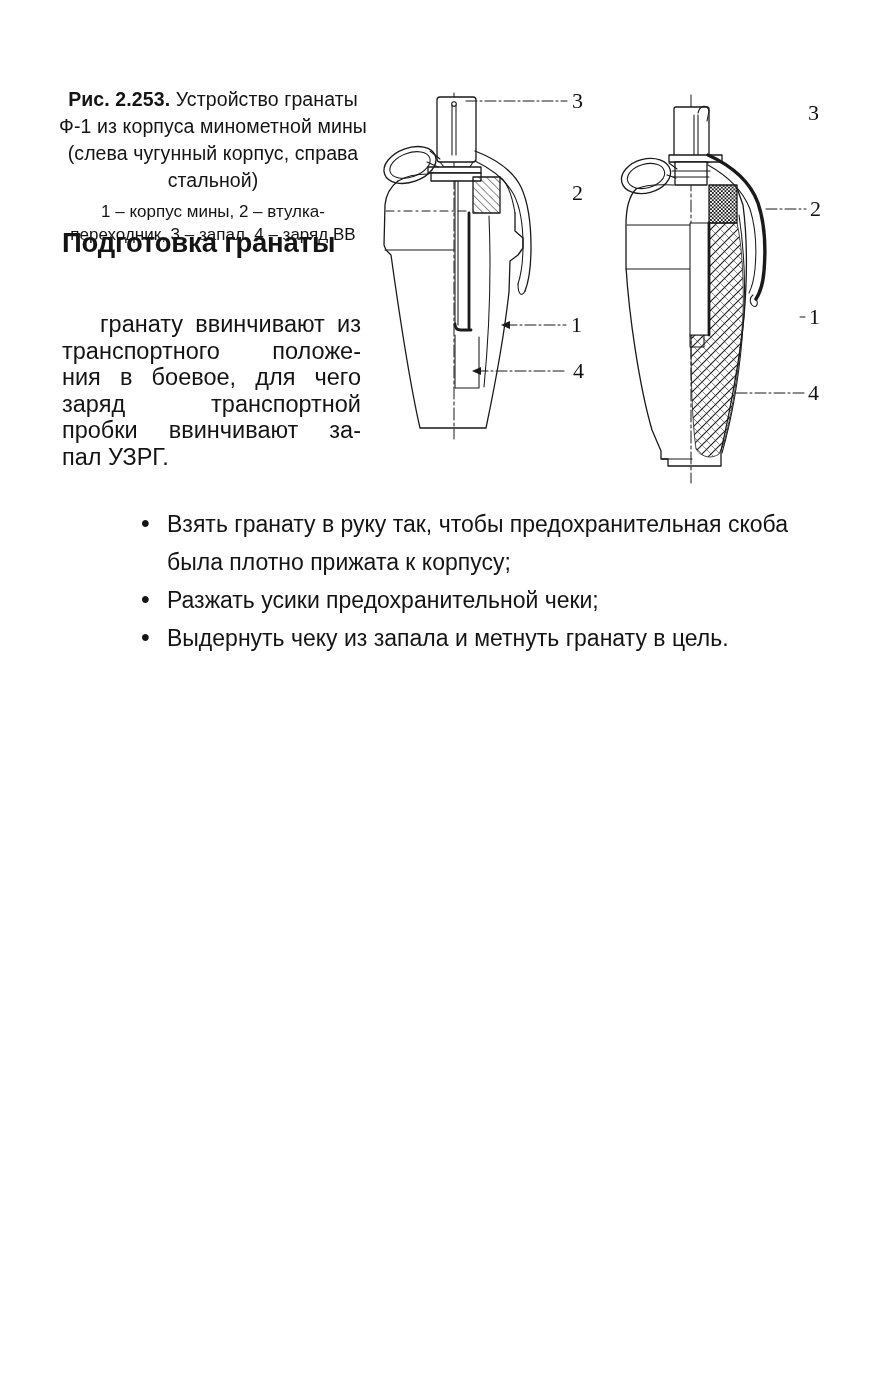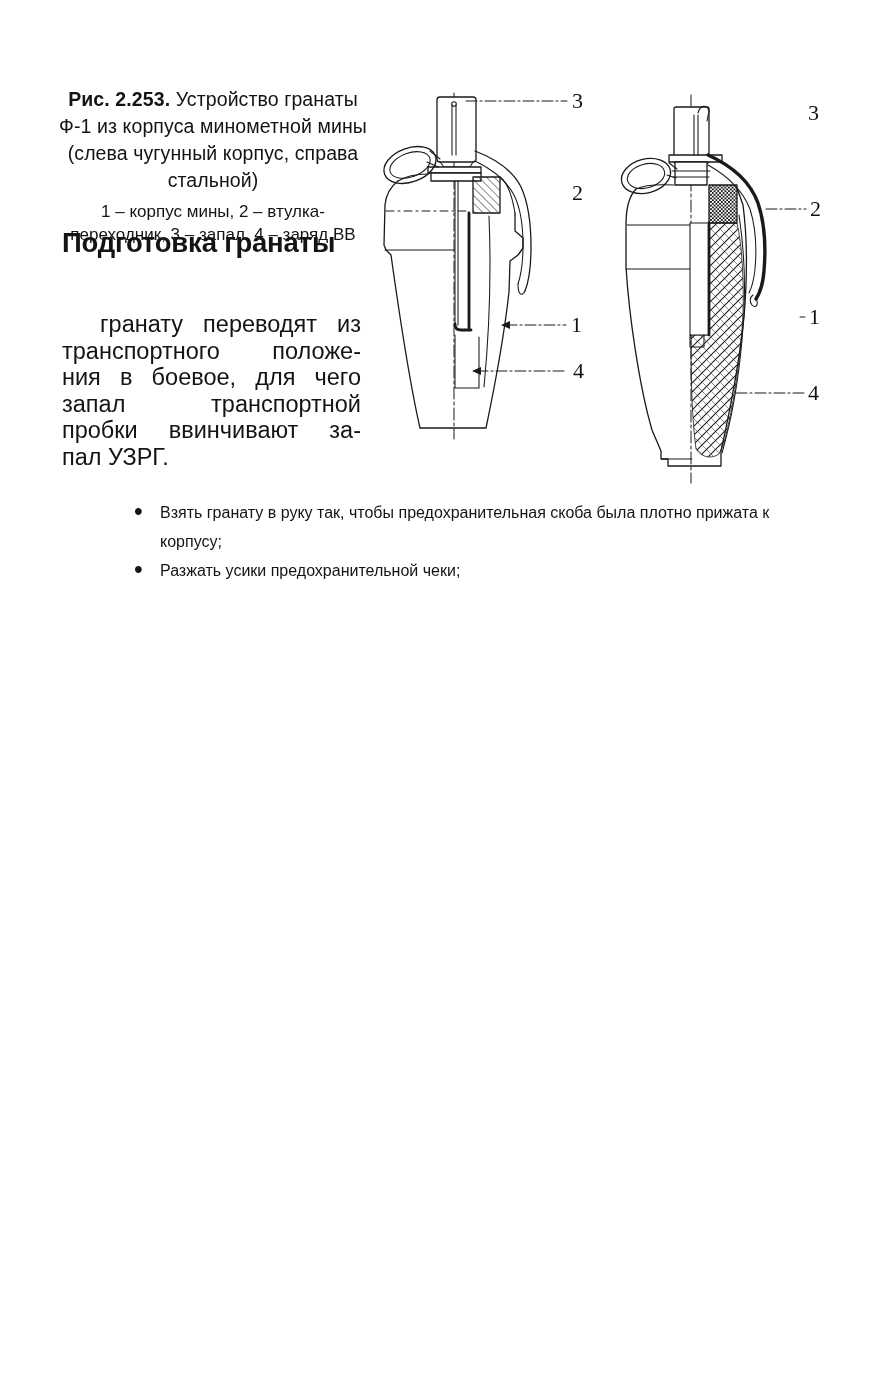--- a/index.html
+++ b/index.html
@@ -16,22 +16,22 @@
   .heading{position:absolute;left:62px;top:228px;width:302px;font-size:27.5px;font-weight:bold;
            line-height:29px;letter-spacing:-0.2px;}
 
   
   .para{position:absolute;left:62px;top:311px;width:299px;font-size:23.5px;line-height:26.6px;}
   .p-line{text-align:justify;text-align-last:justify;white-space:nowrap;}
   .p-line:first-child{text-indent:38px;}
   .p-line:last-child{text-align-last:left;}
 
   
-  .bullets{position:absolute;left:133px;top:498px;width:648px;margin:0;padding:0;list-style:none;
-           font-size:16px;line-height:29px;}
+  .bullets{position:absolute;left:133px;top:498px;width:648px;margin:7px;padding:0;list-style:none;
+           font-size:23px;line-height:38px;}
   .bullet{position:relative;padding-left:27px;}
   .bullet::before{content:"\2022";position:absolute;left:1px;top:-1px;font-size:25px;}
 
   
   .fig{position:absolute;}
   .fig-left{left:378px;top:85px;width:225px;height:410px;}
   .fig-right{left:612px;top:85px;width:225px;height:415px;}
   .art{fill:none;stroke:#1a1a1a;stroke-width:1.3;stroke-linecap:round;stroke-linejoin:round;}
   .thin{stroke-width:1.05;}
   .thick{stroke-width:2.8;}
@@ -156,26 +156,27 @@
       <text class="callout" x="197" y="239">1</text>
       <text class="callout" x="196" y="315">4</text>
     </g>
   </svg>
 
   <div class="heading">
       <div class="h-line">Подготовка гранаты</div>
     </div>
 
   <div class="para">
-      <div class="p-line">гранату переводят из</div>
+      <div class="p-line">гранату ввинчивают из</div>
       <div class="p-line">транспортного положе-</div>
       <div class="p-line">ния в боевое, для чего</div>
-      <div class="p-line">запал транспортной</div>
+      <div class="p-line">заряд транспортной</div>
       <div class="p-line">пробки ввинчивают за-</div>
       <div class="p-line">пал УЗРГ.</div>
     </div>
 
   <ul class="bullets">
       <li class="bullet">Взять гранату в руку так, чтобы предохранительная скоба была плотно прижата к корпусу;</li>
       <li class="bullet">Разжать усики предохранительной чеки;</li>
+      <li class="bullet">Выдернуть чеку из запала и метнуть гранату в цель.</li>
     </ul>
 
 </div>
 
 </body></html>

